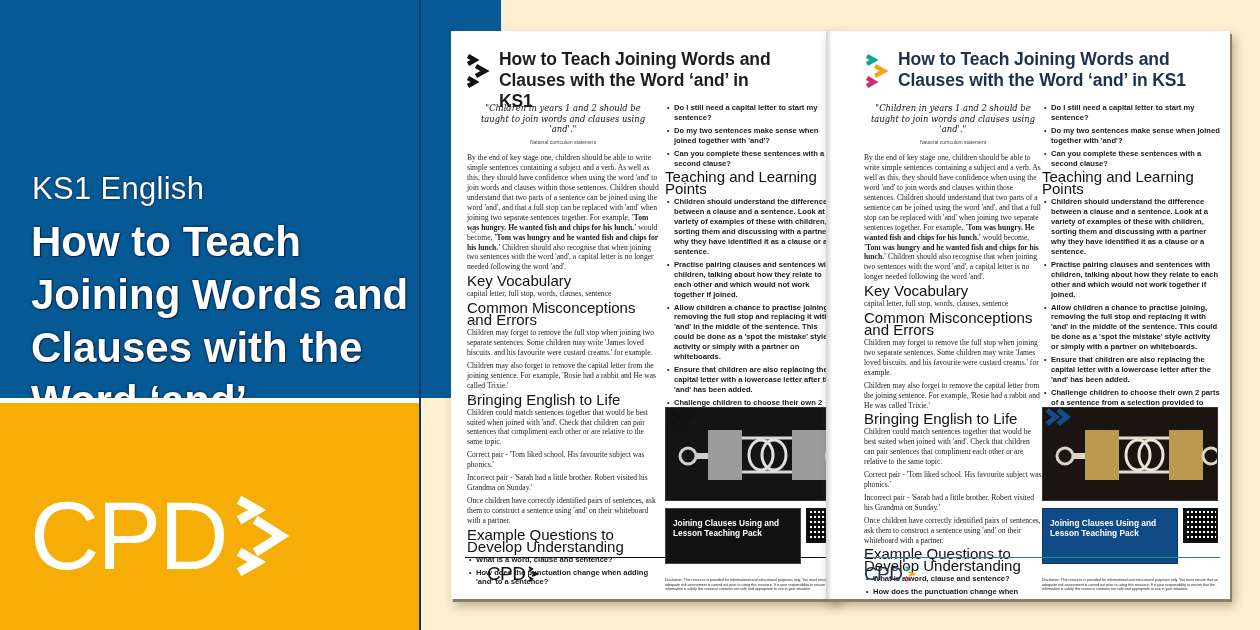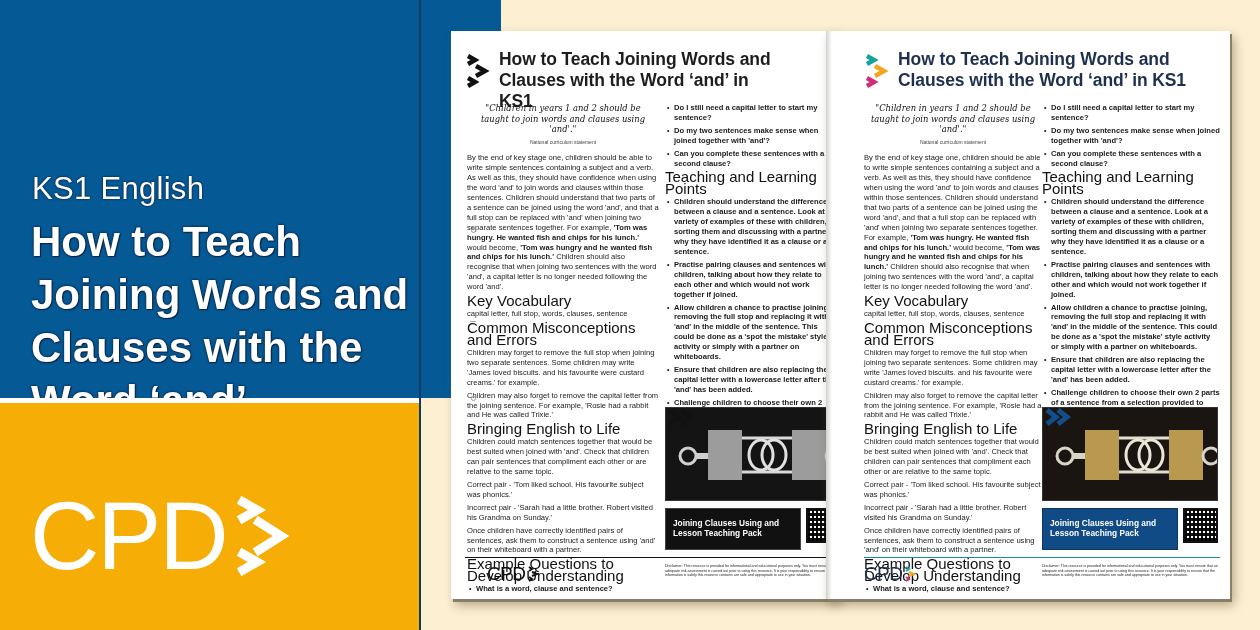--- a/index.html
+++ b/index.html
@@ -60,37 +60,37 @@
   .col-left { left: 16px; width: 192px; }
   .col-right { left: 214px; width: 172px; }
   .page-b .col-left { left: 38px; width: 178px; }
   .page-b .col-right { left: 216px; width: 178px; }
 
   .quote {
     font-family: "DejaVu Serif", serif; font-style: italic; font-size: 8.4px; line-height: 10.5px;
     text-align: center; color: #111; padding: 0 4px;
   }
   .quote-src { text-align: center; font-size: 5px; color: #444; margin: 3px 0 6px; }
-  .para { margin-bottom: 3px; }
+  .para { margin-bottom: 3px; font-family: Liberation Serif, serif; }
   .para b { font-weight: 700; }
   .h { font-size: 15px; font-weight: 400; line-height: 12px; margin: 3px 0 2px; color: #111; }
   ul.bul { list-style: none; }
   ul.bul li { position: relative; padding-left: 9px; margin-bottom: 3px; font-weight: bold; }
   ul.bul li::before { content: "•"; position: absolute; left: 2px; top: 0; font-size: 7px; }
 
   .promo { position: absolute; }
   .promo-img {
     position: relative; width: 100%; height: 94px; background: #0e0e0e;
     border: 1px solid #333; overflow: hidden;
   }
   .promo-arrows { position: absolute; left: -2px; top: -12px; }
   .promo-title-row { display: flex; margin-top: 7px; gap: 5px; }
   .promo-title {
     flex: 1; background: #111; color: #fff; font-size: 8.3px; font-weight: 700; line-height: 10px;
-    padding: 9px 7px; border: 1px solid #444; height: 42px;
+    padding: 9px 7px; border: 1px solid #444; height: 56px;
   }
   .page-b .promo-title { background: #114b86; border-color: #0b3660; }
   .qr {
     width: 35px; height: 35px; border: 2px solid #111; background:
       repeating-linear-gradient(90deg, #111 0 2px, #fff 2px 4px),
       repeating-linear-gradient(0deg, #111 0 3px, #fff 3px 5px);
     background-blend-mode: multiply;
   }
   .disclaimer { font-size: 3.6px; line-height: 4.6px; color: #222; margin-top: 14px; }
   .rule { position: absolute; height: 1px; background: #111; }

